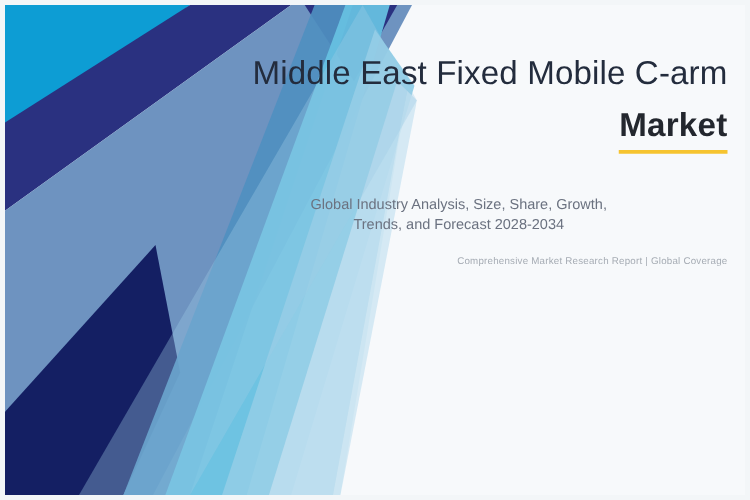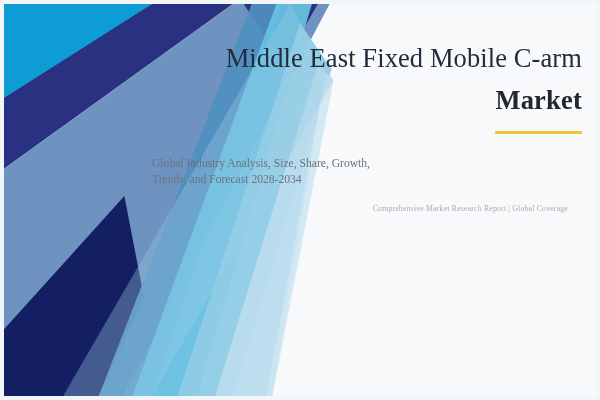--- a/index.html
+++ b/index.html
@@ -8,21 +8,21 @@
     background: #ffffff;
   }
   #cover {
     position: relative;
     width: 600px;
     height: 400px;
     overflow: hidden;
     background: #f7f9fb;
     box-sizing: border-box;
     border: 4px solid #f3f6f8;
-    font-family: Liberation Serif, serif;
+    font-family: Liberation Sans, sans-serif;
   }
   
   #artwork {
     position: absolute;
     inset: 0;
     width: 100%;
     height: 100%;
     display: block;
   }
   
@@ -55,39 +55,39 @@
     display: block;
     text-align: right;
   }
   .market-word {
     display: inline-block;
     font-size: 26.5px;
     font-weight: 700;
     color: #23272e;
     letter-spacing: 0.2px;
     line-height: 1.15;
-    padding-bottom: 16px;
+    padding-bottom: 5px;
     border-bottom: 3px solid #f6c430;
   }
   .subtitle-wrap {
     position: absolute;
     right: 22px;
     top: 152px;
     width: 430px;
-    text-align: left;
+    text-align: center;
   }
   .subtitle-line {
     font-size: 11.6px;
     line-height: 1.42;
     color: #6b7280;
     font-weight: 400;
   }
   .tagline {
     position: absolute;
-    right: 36px;
+    right: 22px;
     top: 200px;
     width: 430px;
     text-align: right;
     font-size: 7.8px;
     line-height: 1.4;
     color: #a6acb4;
     letter-spacing: 0.18px;
     font-weight: 400;
   }
 </style>

